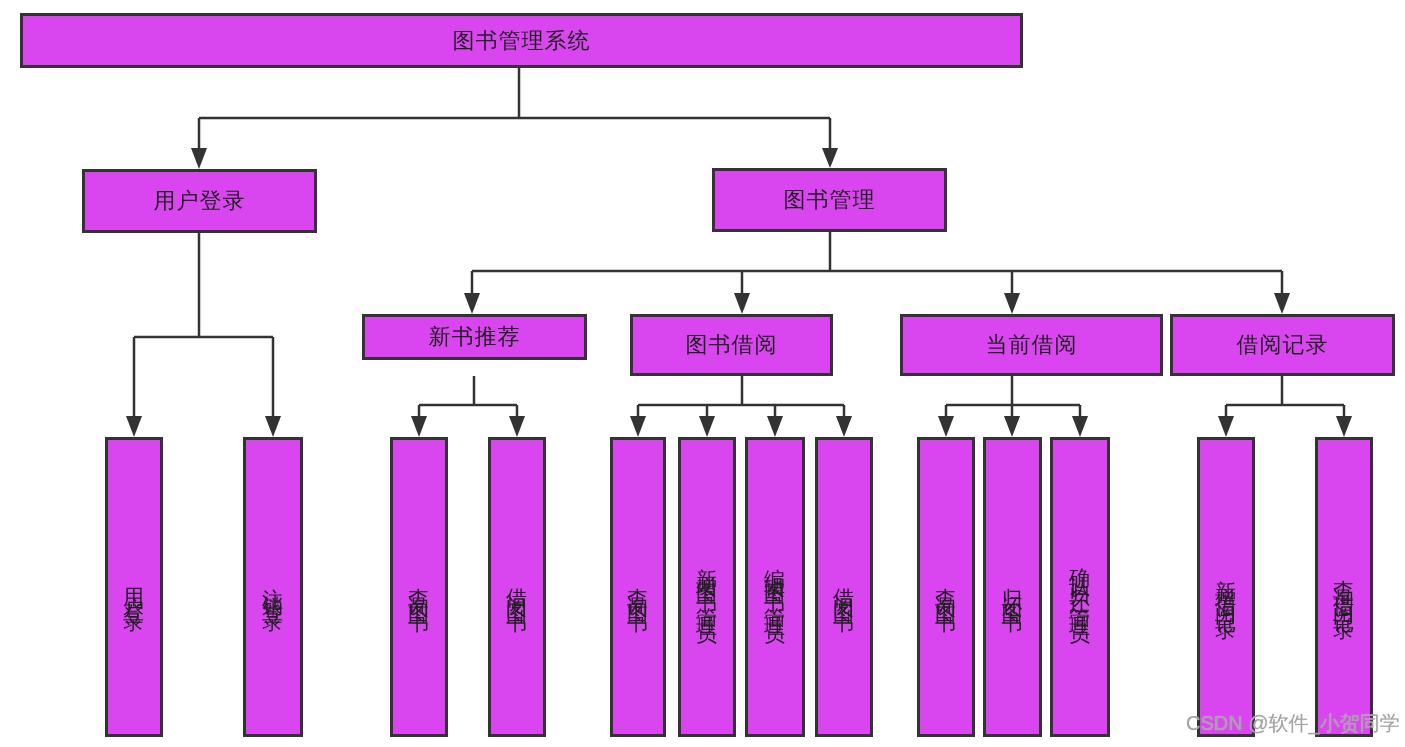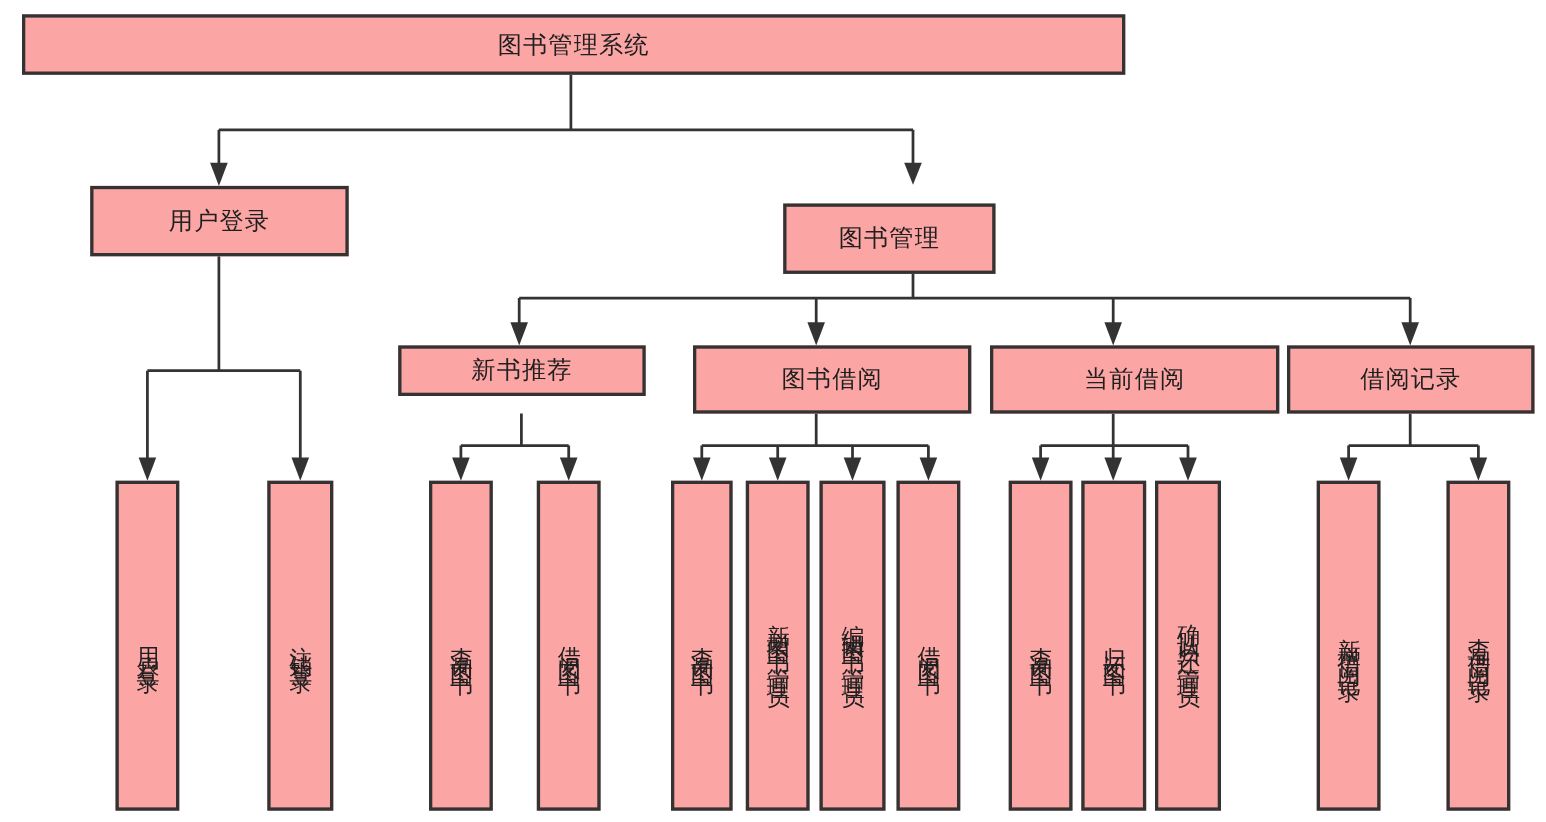--- a/index.html
+++ b/index.html
@@ -15,21 +15,21 @@
   #connectors {
     position: absolute;
     left: 0; top: 0;
     width: 1405px; height: 747px;
     pointer-events: none;
   }
   .node {
     position: absolute;
     box-sizing: border-box;
     border: 3px solid #333333;
-    background: #fca5a5;
+    background: #d946ef;
     display: flex;
     align-items: center;
     justify-content: center;
     text-align: right;
   }
   .h-node { font-size: 22px; letter-spacing: 1px; }
   .leaf {
     writing-mode: vertical-rl;
     font-size: 21px;
     letter-spacing: 8px;
@@ -90,24 +90,24 @@
       <polygon points="1004,416 1020,416 1012,437"></polygon>
       <polygon points="1072,416 1088,416 1080,437"></polygon>
       <polygon points="1218,416 1234,416 1226,437"></polygon>
       <polygon points="1336,416 1352,416 1344,437"></polygon>
     </g>
   </svg>
 
   <div class="node h-node" style="left:20px; top:13px; width:1003px; height:55px;">图书管理系统</div>
 
   <div class="node h-node" style="left:82px; top:169px; width:235px; height:64px;">用户登录</div>
-  <div class="node h-node" style="left:712px; top:168px; width:193px; height:64px;margin-top:17px;">图书管理</div>
+  <div class="node h-node" style="left:712px; top:168px; width:235px; height:64px;">图书管理</div>
 
   <div class="node h-node" style="left:362px; top:314px; width:225px; height:46px;">新书推荐</div>
-  <div class="node h-node" style="left:630px; top:314px; width:253px; height:62px;">图书借阅</div>
+  <div class="node h-node" style="left:630px; top:314px; width:203px; height:62px;">图书借阅</div>
   <div class="node h-node" style="left:900px; top:314px; width:263px; height:62px;">当前借阅</div>
   <div class="node h-node" style="left:1170px; top:314px; width:225px; height:62px;">借阅记录</div>
 
   <div class="node leaf" style="left:105px; top:437px; width:58px; height:300px;">用户登录</div>
   <div class="node leaf" style="left:243px; top:437px; width:60px; height:300px;">注销登录</div>
 
   <div class="node leaf" style="left:390px; top:437px; width:58px; height:300px;">查询图书</div>
   <div class="node leaf" style="left:488px; top:437px; width:58px; height:300px;">借阅图书</div>
 
   <div class="node leaf" style="left:610px; top:437px; width:56px; height:300px;">查询图书</div>
@@ -115,13 +115,14 @@
   <div class="node leaf" style="left:745px; top:437px; width:60px; height:300px;">编辑图书（管理员）</div>
   <div class="node leaf" style="left:815px; top:437px; width:58px; height:300px;">借阅图书</div>
 
   <div class="node leaf" style="left:917px; top:437px; width:58px; height:300px;">查询图书</div>
   <div class="node leaf" style="left:983px; top:437px; width:59px; height:300px;">归还图书</div>
   <div class="node leaf" style="left:1050px; top:437px; width:60px; height:300px;">确认归还（管理员）</div>
 
   <div class="node leaf" style="left:1197px; top:437px; width:58px; height:300px;">新增借阅记录</div>
   <div class="node leaf" style="left:1315px; top:437px; width:58px; height:300px;">查询借阅记录</div>
 
+  <div id="watermark">CSDN @软件_小贺同学</div>
 </div>
 
 </body></html>

